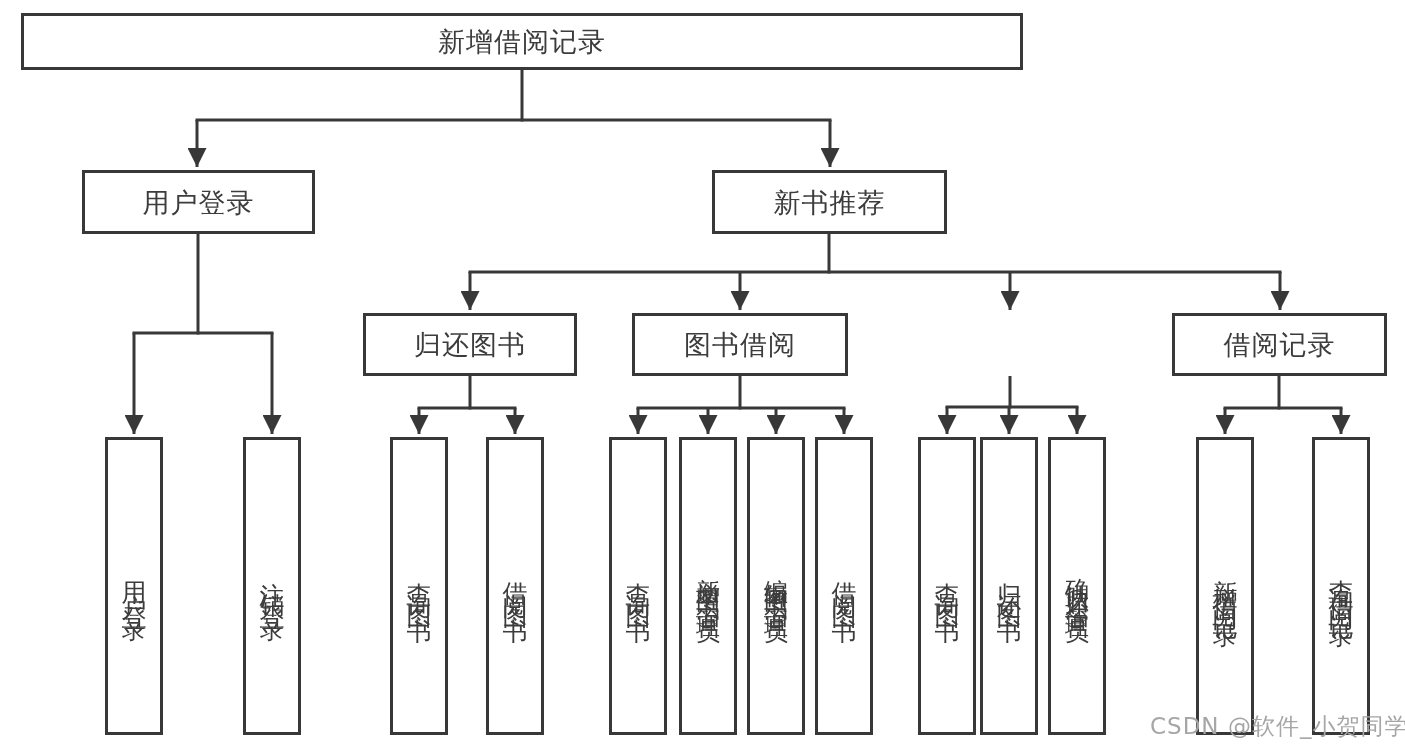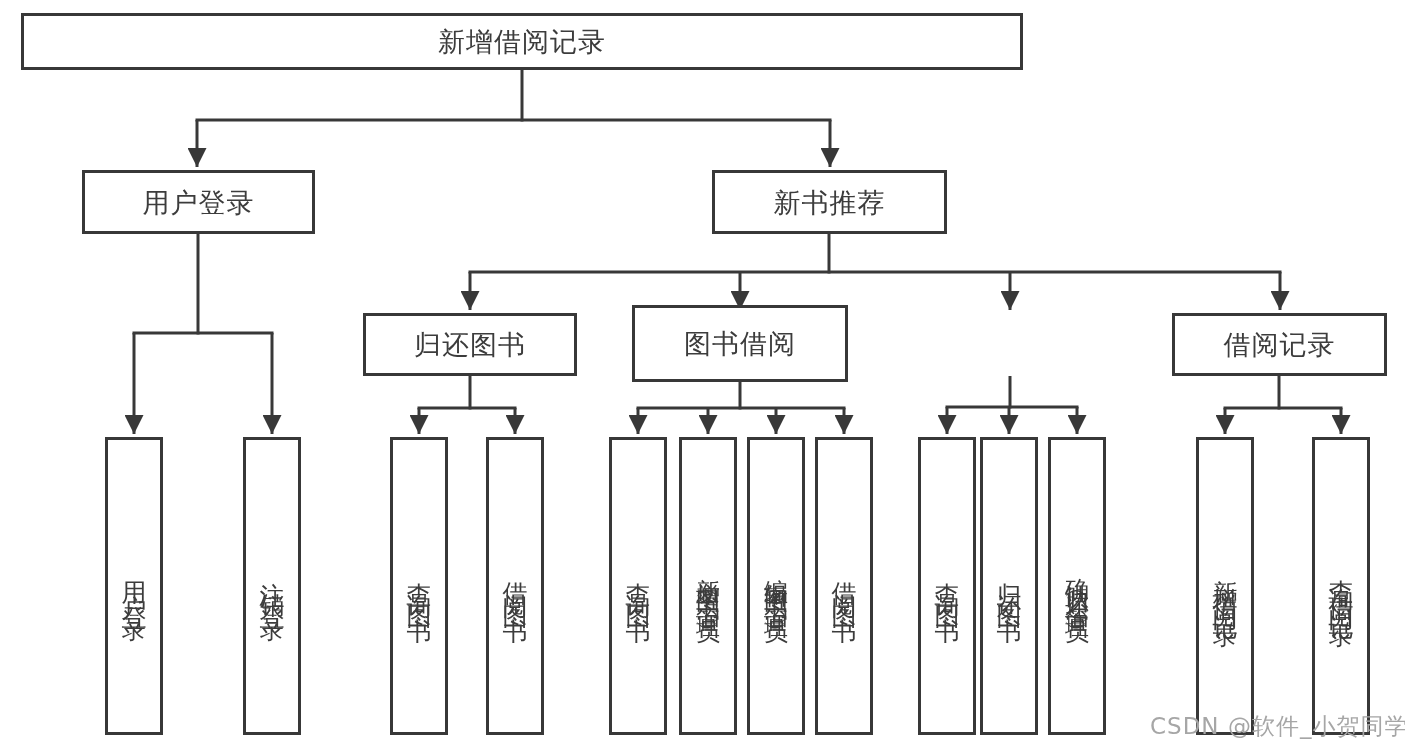--- a/index.html
+++ b/index.html
@@ -110,21 +110,21 @@
   <div class="node" style="left:82px;top:170px;width:233px;height:64px">
     <span class="hlabel">用户登录</span>
   </div>
   <div class="node" style="left:712px;top:170px;width:235px;height:64px">
     <span class="hlabel">新书推荐</span>
   </div>
 
   <div class="node" style="left:363px;top:313px;width:214px;height:63px">
     <span class="hlabel">归还图书</span>
   </div>
-  <div class="node" style="left:632px;top:305px;width:216px;height:77px">
+  <div class="node" style="left:632px;top:313px;width:216px;height:63px">
     <span class="hlabel">图书借阅</span>
   </div>
   <div class="node" style="left:1172px;top:313px;width:215px;height:63px">
     <span class="hlabel">借阅记录</span>
   </div>
 
   <div class="node leaf" style="left:105px">
     <span class="vtext">用户登录</span>
   </div>
   <div class="node leaf" style="left:243px">

